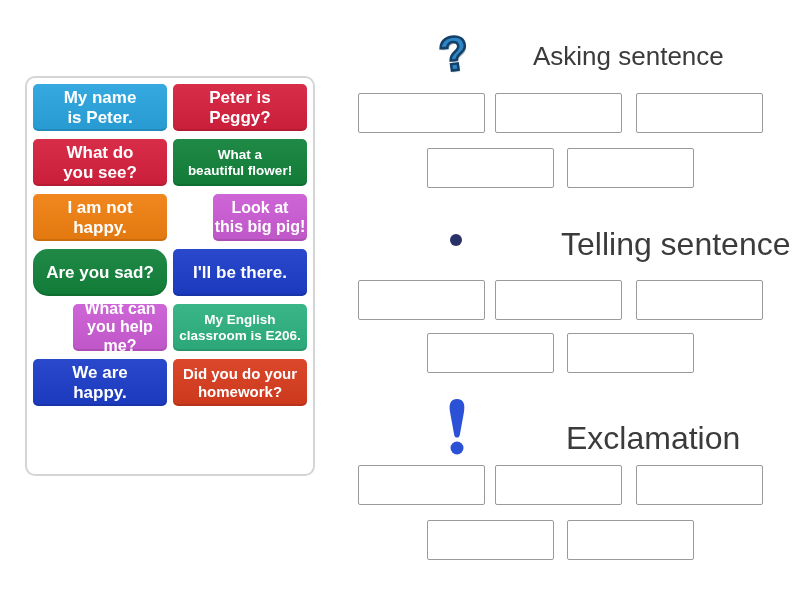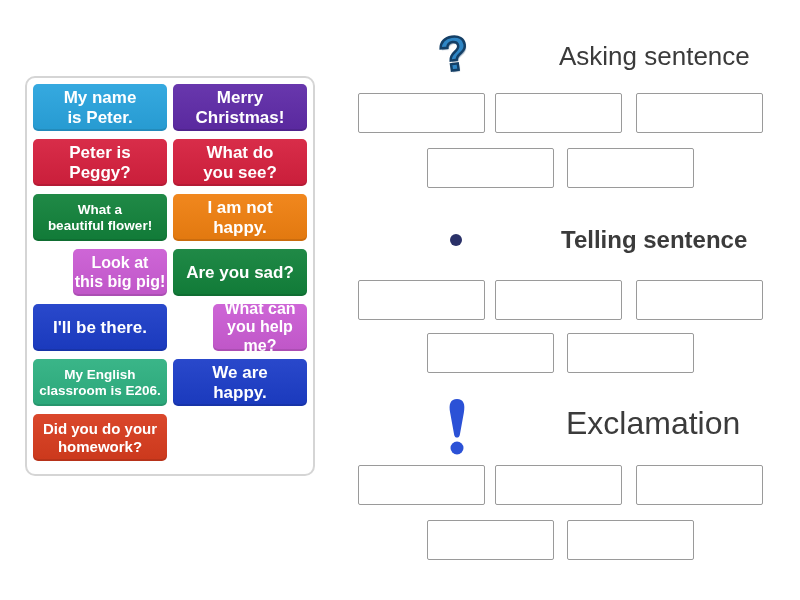--- a/index.html
+++ b/index.html
@@ -43,23 +43,23 @@
   .tile.fs-sm{font-size:15px;}
   .tile.fs-xs{font-size:13.5px;}
 
   
   .g-label{
     position:absolute;
     color:#3b3b3b;
     font-weight:400;
     white-space:nowrap;
   }
-  .g-label.l1{left:559px;top:41px;font-size:26px;}
-  .g-label.l2{left:561px;top:226px;font-size:24px;font-weight:bold;}
-  .g-label.l3{left:566px;top:405px;font-size:32px;}
+  .g-label.l1{left:533px;top:41px;font-size:26px;}
+  .g-label.l2{left:561px;top:226px;font-size:32px;}
+  .g-label.l3{left:566px;top:420px;font-size:32px;}
 
   .q-icon{
     position:absolute;left:430px;top:26px;width:48px;
     text-align:center;
     font-size:48px;font-weight:800;
     transform:rotate(-8deg);
     -webkit-text-stroke:2.5px #143f66;
     text-shadow:1px 2px 1px rgba(20,63,102,0.45);
   }
   .dot-icon{
@@ -76,33 +76,31 @@
     border:1px solid #9a9a9a;
     border-radius:2px;
   }
 </style>
 </head>
 <body>
 
 <div class="panel">
   <div class="tile" style="background-color: rgb(41, 164, 222);">My name
 is Peter.</div>
-  <div class="tile" style="background-color: rgb(95, 43, 168);">Merry
-Christmas!</div>
   <div class="tile" style="background-color: rgb(214, 32, 62);">Peter is
 Peggy?</div>
   <div class="tile" style="background-color: rgb(214, 32, 62);">What do
 you see?</div>
   <div class="tile fs-xs" style="background-color: rgb(18, 130, 59);">What a
 beautiful flower!</div>
   <div class="tile" style="background-color: rgb(240, 128, 16);">I am not
 happy.</div>
   <div class="tile fs-md" style="background-color: rgb(203, 92, 212);">Look at
 this big pig!</div>
-  <div class="tile" style="background-color: rgb(18, 130, 59);">Are you sad?</div>
+  <div class="tile" style="background-color: rgb(18, 130, 59); border-radius: 15px;">Are you sad?</div>
   <div class="tile" style="background-color: rgb(28, 61, 200);">I'll be there.</div>
   <div class="tile fs-md" style="background-color: rgb(203, 92, 212);">What can
 you help me?</div>
   <div class="tile fs-xs" style="background-color: rgb(46, 177, 129);">My English
 classroom is E206.</div>
   <div class="tile" style="background-color: rgb(28, 61, 200);">We are
 happy.</div>
   <div class="tile fs-sm" style="background-color: rgb(216, 60, 30);">Did you do your
 homework?</div>
 </div>

